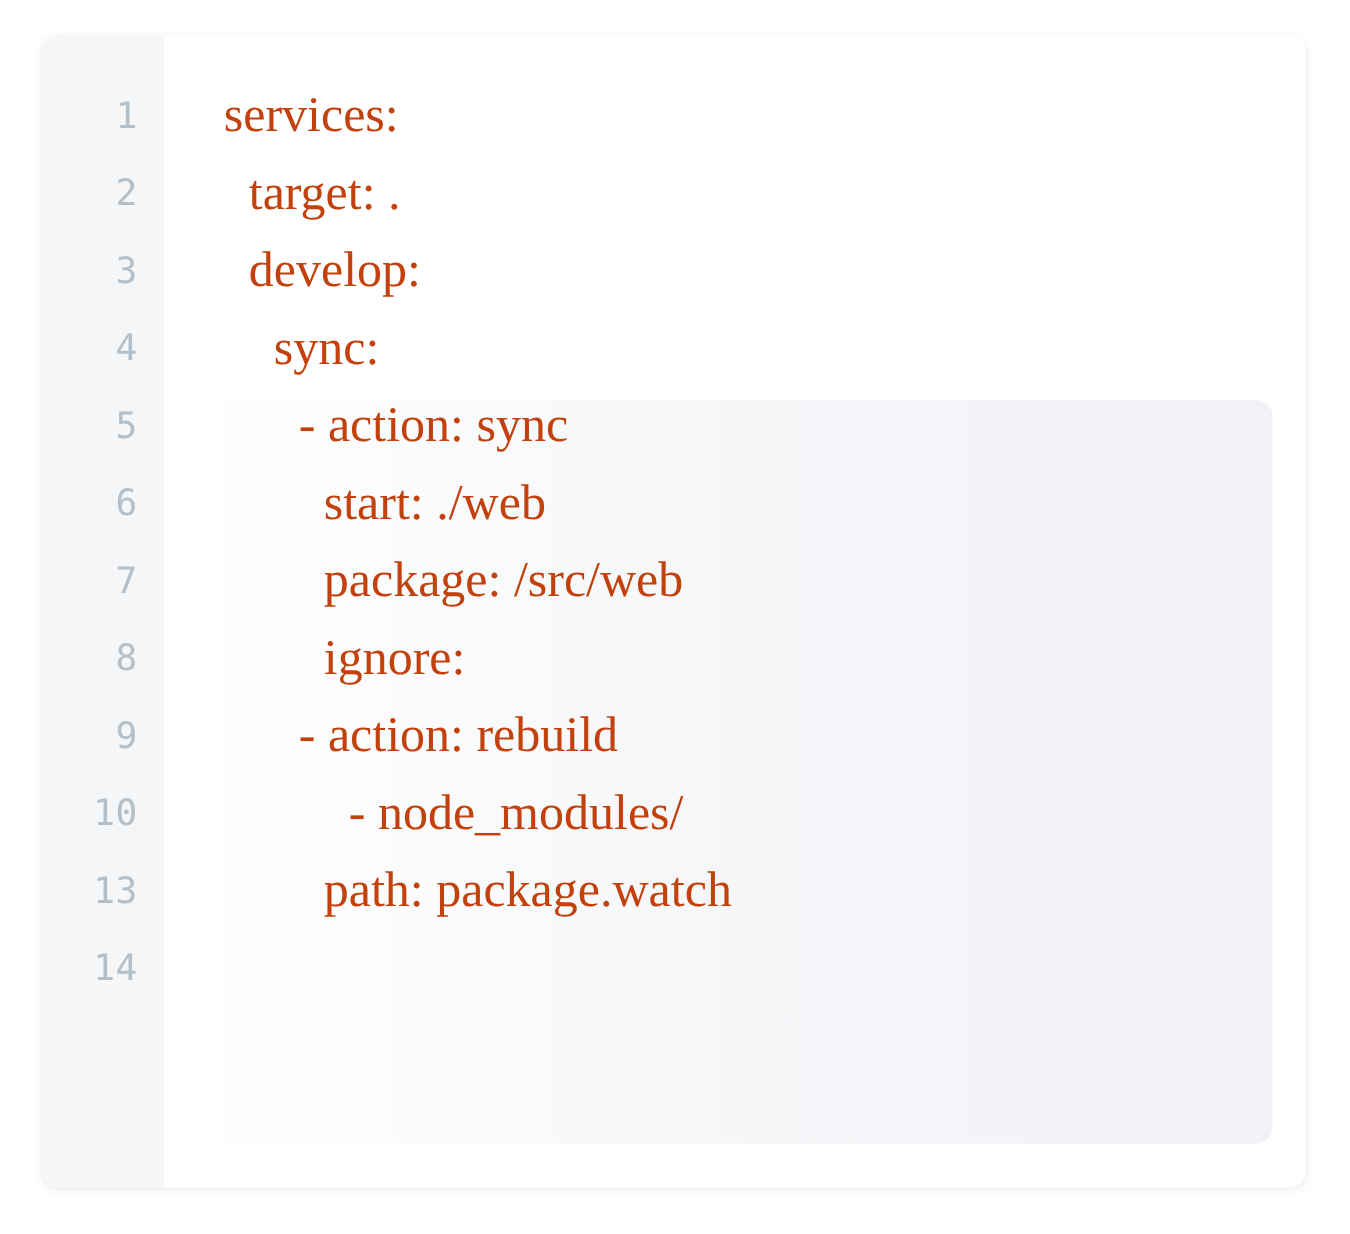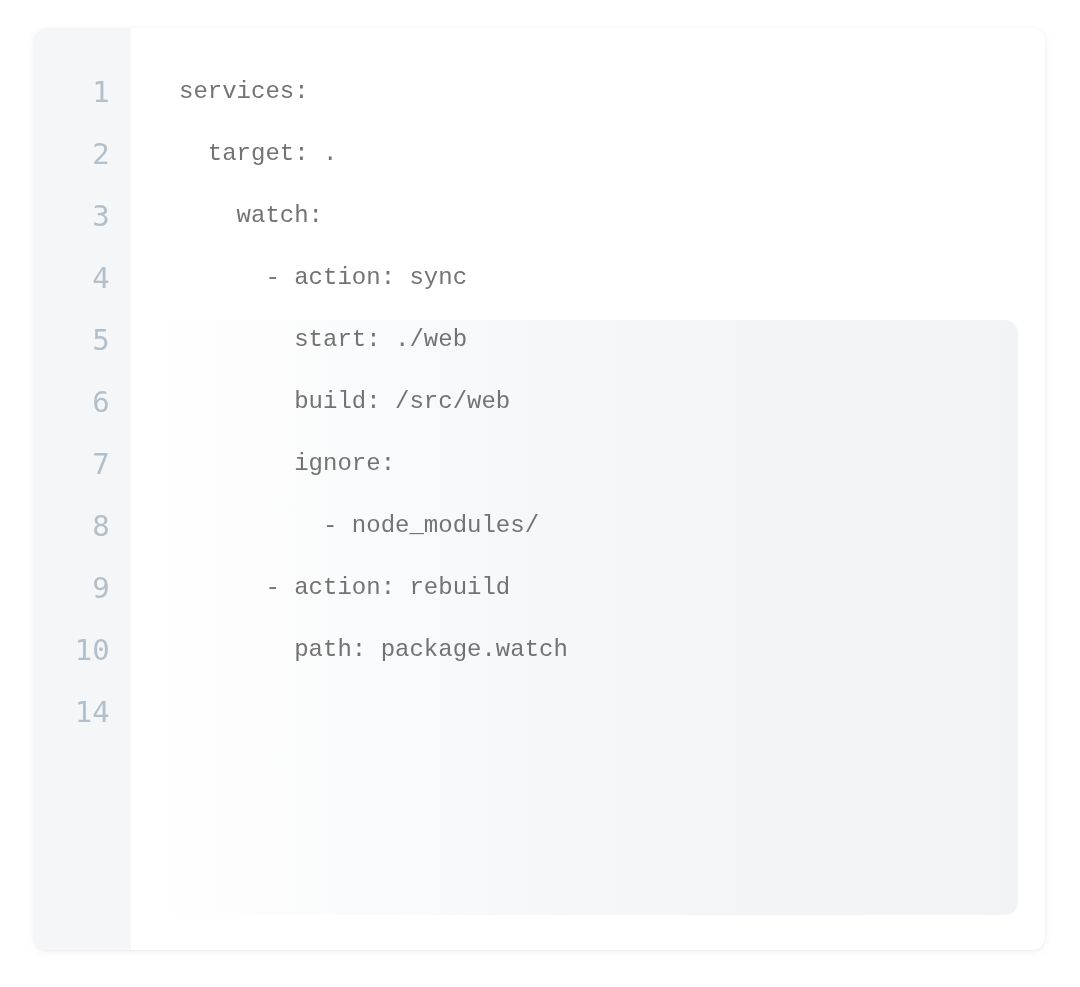--- a/index.html
+++ b/index.html
@@ -89,23 +89,23 @@
     left: 97px;
     top: 33px;
     right: 0;
     z-index: 3;
   }
   .code-line {
     height: 62px;
     line-height: 62px;
     padding-left: 48px;
     box-sizing: border-box;
-    font-family: Liberation Mono, monospace;
-    font-size: 24px;
-    color: #737373;
+    font-family: Liberation Serif, serif;
+    font-size: 40px;
+    color: #c2410c;
     white-space: pre;
     letter-spacing: 0;
   }
 </style>
 </head>
 <body>
 
 <div id="root">
 
   <div class="code-card">
@@ -115,34 +115,36 @@
         <div class="line-no">1</div>
         <div class="line-no">2</div>
         <div class="line-no">3</div>
         <div class="line-no">4</div>
         <div class="line-no">5</div>
         <div class="line-no">6</div>
         <div class="line-no">7</div>
         <div class="line-no">8</div>
         <div class="line-no">9</div>
         <div class="line-no">10</div>
+        <div class="line-no">13</div>
         <div class="line-no">14</div>
       </div>
     </div>
 
     <div class="highlight-band"></div>
 
     <div class="code-area">
       <div class="code-line">services:</div>
       <div class="code-line">  target: .</div>
-      <div class="code-line">    watch:</div>
+      <div class="code-line">  develop:</div>
+      <div class="code-line">    sync:</div>
       <div class="code-line">      - action: sync</div>
       <div class="code-line">        start: ./web</div>
-      <div class="code-line">        build: /src/web</div>
+      <div class="code-line">        package: /src/web</div>
       <div class="code-line">        ignore:</div>
+      <div class="code-line">      - action: rebuild</div>
       <div class="code-line">          - node_modules/</div>
-      <div class="code-line">      - action: rebuild</div>
       <div class="code-line">        path: package.watch</div>
       <div class="code-line"></div>
     </div>
 
   </div>
 </div>
 
 </body></html>

